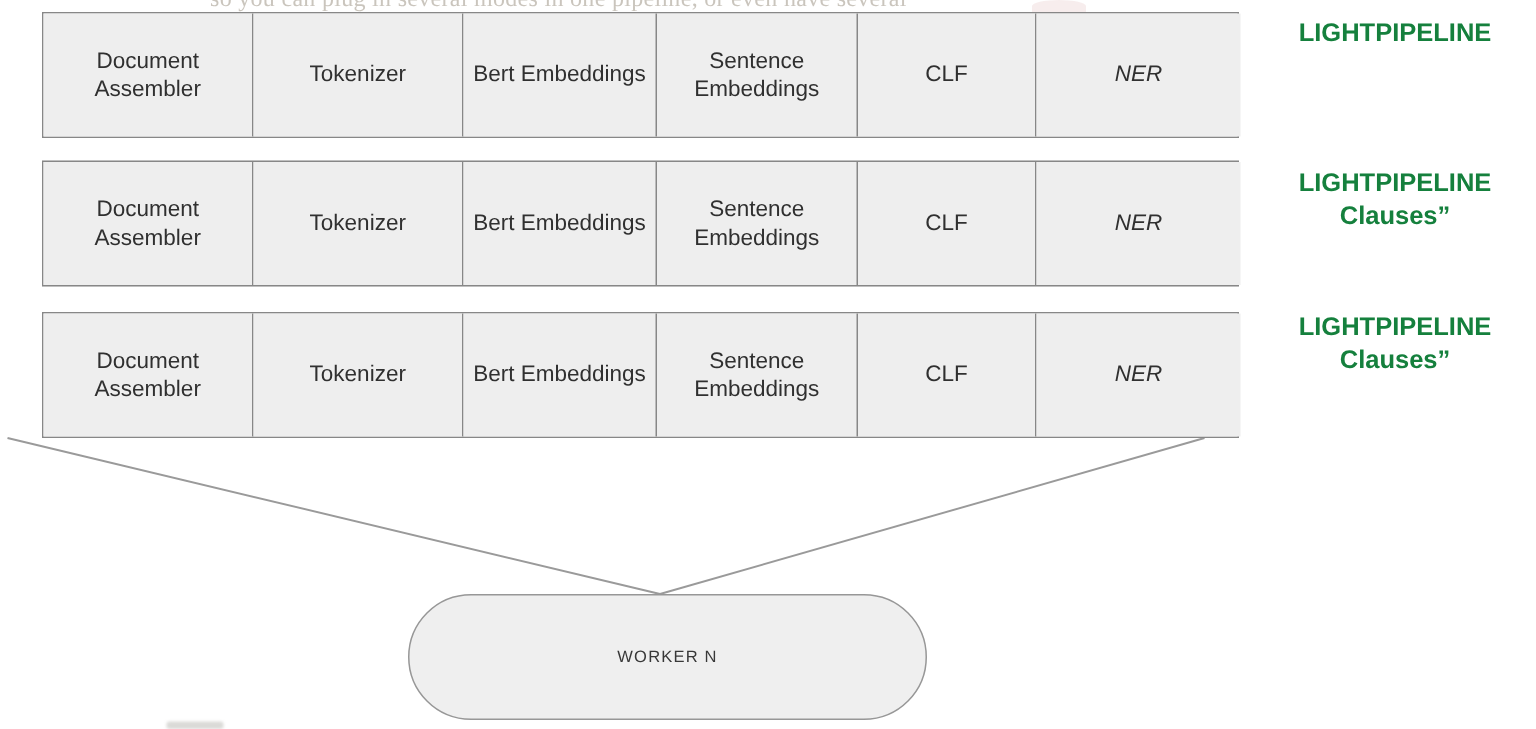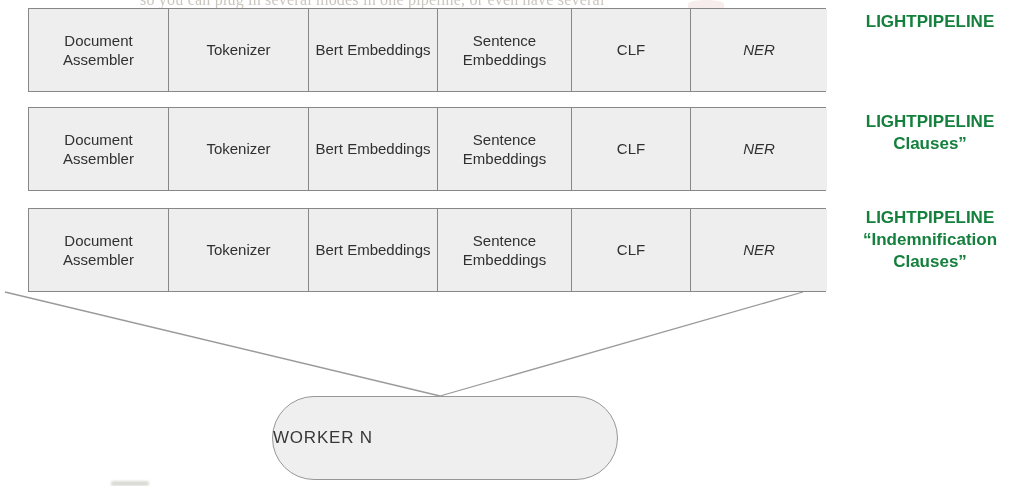--- a/index.html
+++ b/index.html
@@ -107,23 +107,23 @@
     position: absolute;
     left: 272px;
     top: 396px;
     width: 346px;
     height: 84px;
     background: #efefef;
     border: 1.5px solid #979797;
     border-radius: 42px;
     display: flex;
     align-items: center;
-    justify-content: flex-start;
+    justify-content: center;
     z-index: 2;
-    font-size: 17px;
+    font-size: 11px;
     letter-spacing: 0.8px;
     color: #383838;
   }
 </style>
 </head>
 <body>
 
 <div class="canvas">
 
   <div class="bg-top-text">so you can plug in several modes in one pipeline, or even have several</div>
@@ -158,21 +158,20 @@
   <div class="pipeline-row row-3">
     <div class="stage-cell">Document Assembler</div>
     <div class="stage-cell">Tokenizer</div>
     <div class="stage-cell">Bert Embeddings</div>
     <div class="stage-cell">Sentence Embeddings</div>
     <div class="stage-cell">CLF</div>
     <div class="stage-cell">NER</div>
   </div>
   <div class="pipeline-label label-3">
     <div>LIGHTPIPELINE</div>
-    <div>“Indemnification</div>
     <div>Clauses”</div>
   </div>
 
   <svg class="connector-svg" viewBox="0 0 1024 486" xmlns="http://www.w3.org/2000/svg">
     <line x1="5" y1="292" x2="440" y2="396" stroke="#9a9a9a" stroke-width="1.3"></line>
     <line x1="803" y1="292" x2="440" y2="396" stroke="#9a9a9a" stroke-width="1.3"></line>
   </svg>
 
   <div class="worker-node">
     <span>WORKER N</span>

